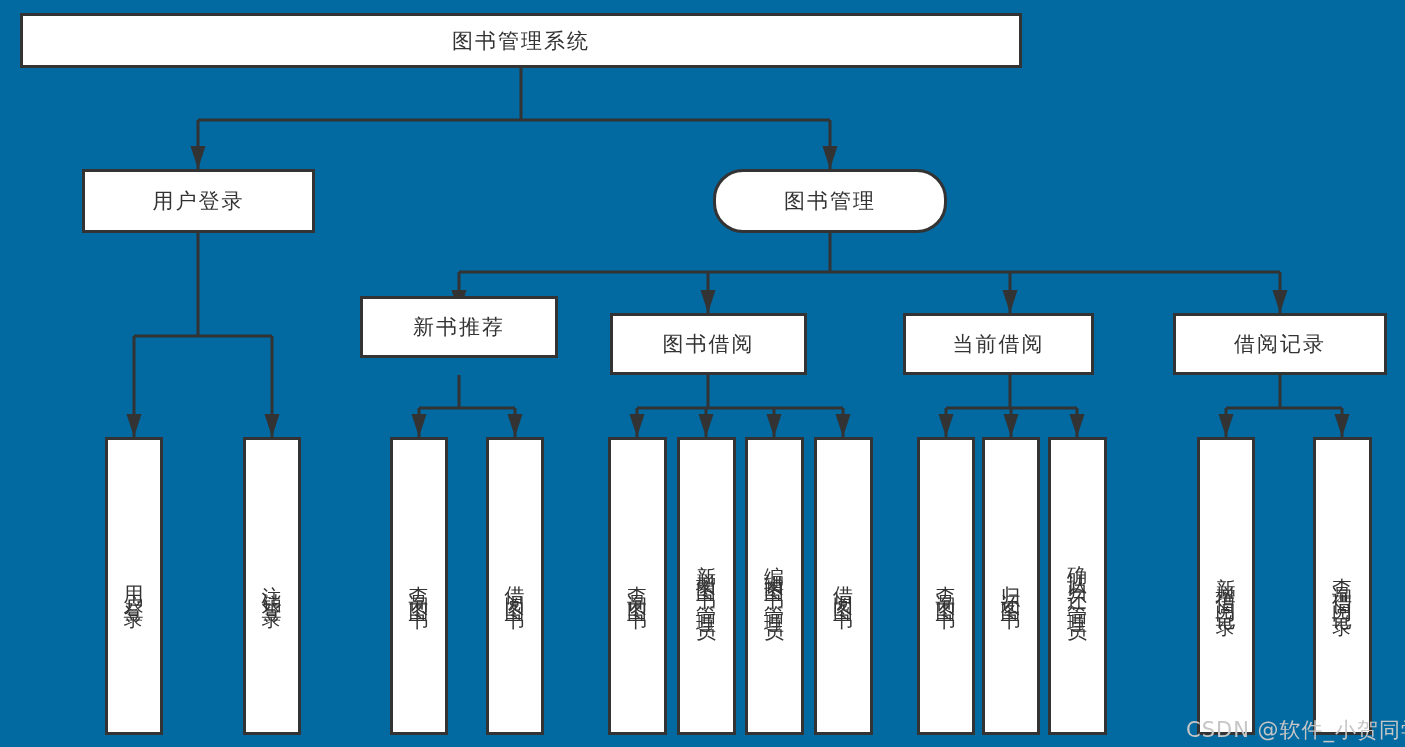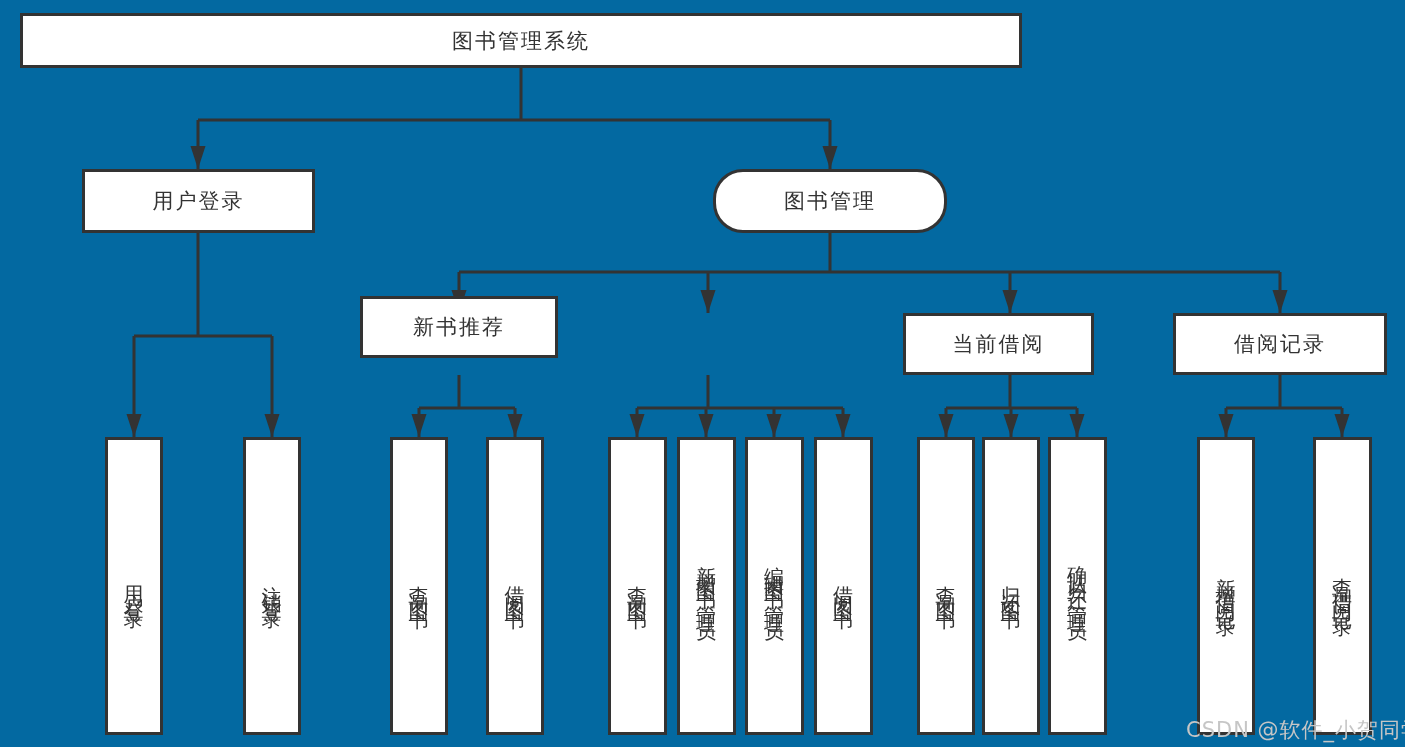--- a/index.html
+++ b/index.html
@@ -91,20 +91,21 @@
       <polygon points="1334.5,414 1349.5,414 1342,437"></polygon>
     </g>
   </svg>
 
   <div class="node h" style="left:20px;top:13px;width:1002px;height:55px;">图书管理系统</div>
 
   <div class="node h" style="left:82px;top:169px;width:233px;height:64px;">用户登录</div>
   <div class="node h" style="left:713px;top:169px;width:234px;height:64px;border-radius:30px;">图书管理</div>
 
   <div class="node h" style="left:360px;top:296px;width:198px;height:62px;">新书推荐</div>
+  <div class="node h" style="left:610px;top:313px;width:197px;height:62px;">图书借阅</div>
   <div class="node h" style="left:903px;top:313px;width:191px;height:62px;">当前借阅</div>
   <div class="node h" style="left:1173px;top:313px;width:214px;height:62px;">借阅记录</div>
 
   <div class="node v" style="left:105px;top:437px;width:58px;height:298px;">用户登录</div>
   <div class="node v" style="left:243px;top:437px;width:58px;height:298px;">注销登录</div>
 
   <div class="node v" style="left:390px;top:437px;width:58px;height:298px;">查询图书</div>
   <div class="node v" style="left:486px;top:437px;width:58px;height:298px;">借阅图书</div>
 
   <div class="node v" style="left:608px;top:437px;width:59px;height:298px;">查询图书</div>

